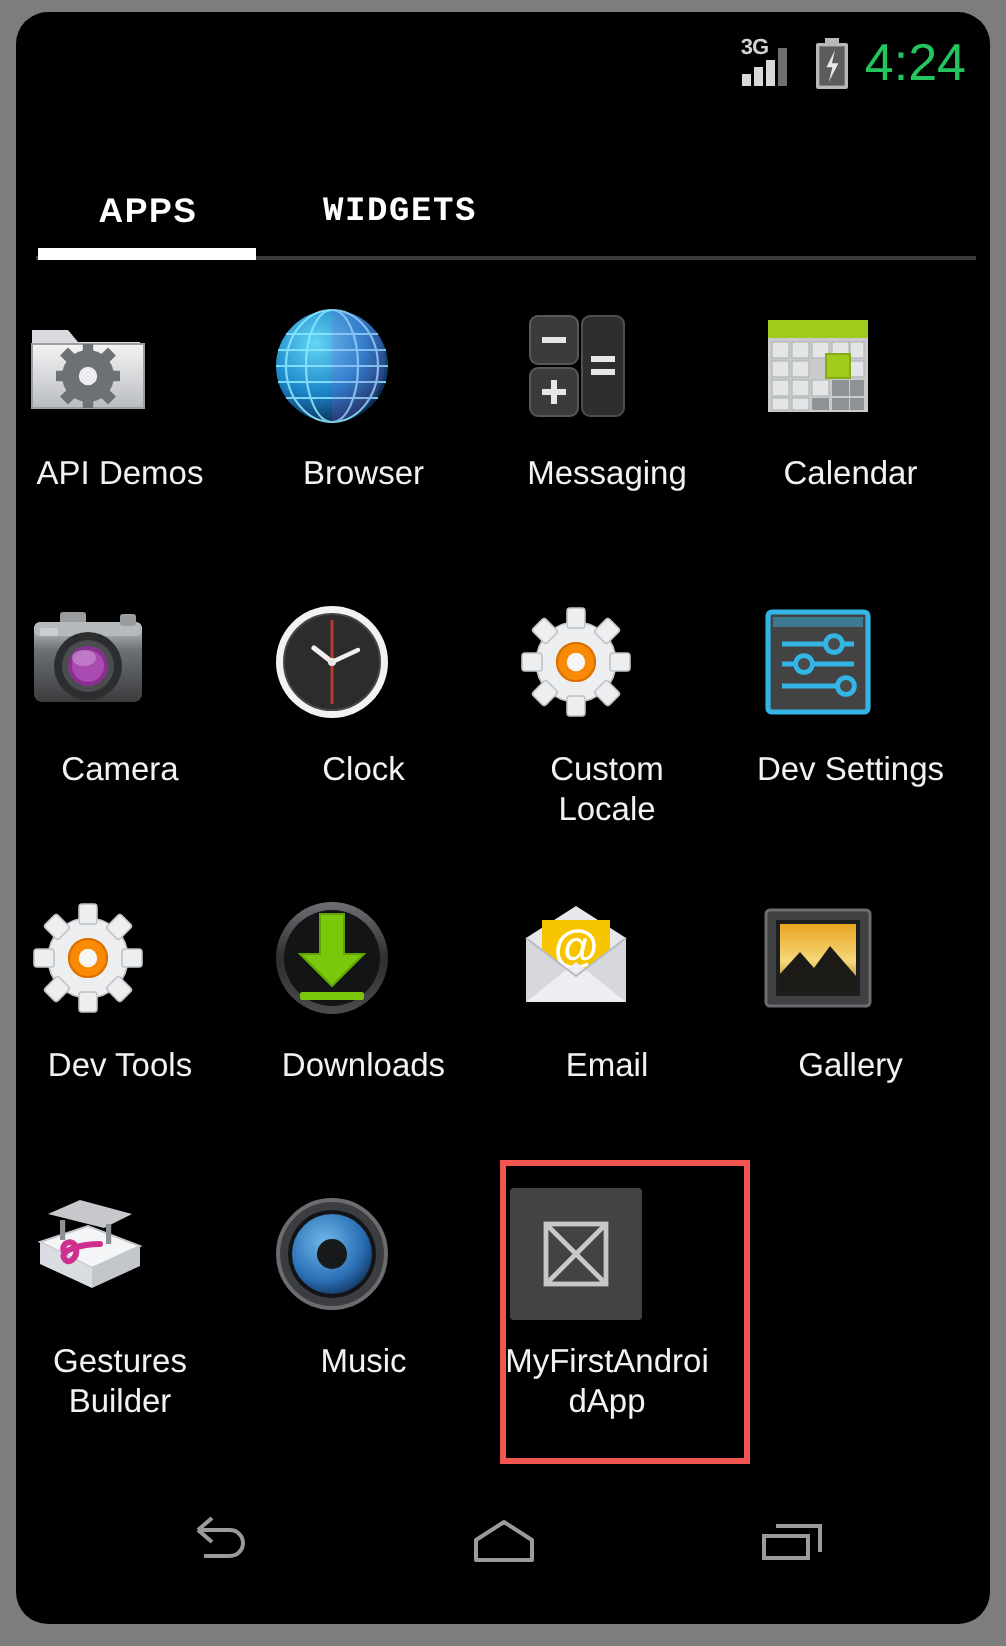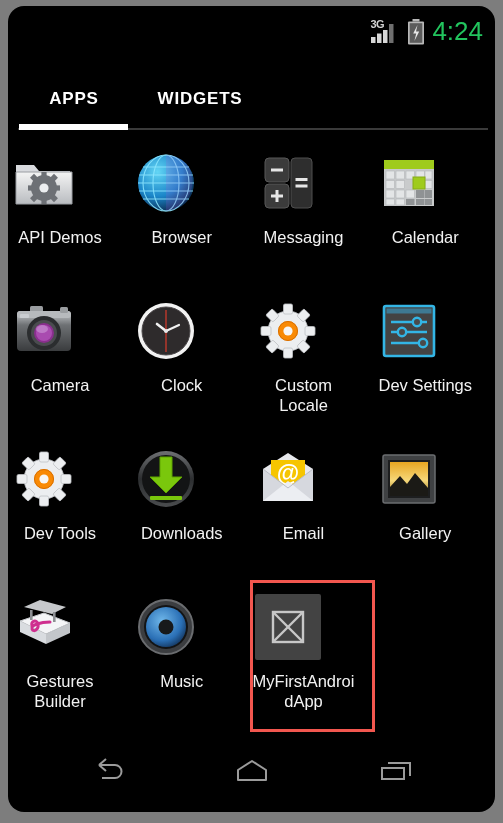--- a/index.html
+++ b/index.html
@@ -42,29 +42,29 @@
   .clock-text {
     font-size: 26px; color: #22c55e; font-weight: 400;
     letter-spacing: 0px; line-height: 26px;
     padding-bottom: 2px;
   }
 
   
   .tab-bar {
     position: absolute; left: 0; top: 60px;
     width: 471px; height: 66px;
-    display: flex; align-items: center;
+    display: flex; align-items: flex-end;
   }
   .tab {
     height: 52px; display: flex; align-items: center; justify-content: center;
     color: #ffffff; font-size: 17px; font-weight: bold;
     letter-spacing: 0.8px;
   }
   .tab-apps { width: 112px; margin-left: 10px; }
-  .tab-widgets { width: 140px; }
+  .tab-widgets { width: 140px; font-family: Liberation Mono, monospace; }
   .tab-divider {
     position: absolute; left: 10px; top: 122px;
     width: 470px; height: 2px; background: #3a3a3a;
   }
   .tab-underline {
     position: absolute; left: 11px; top: 118px;
     width: 109px; height: 6px; background: #ffffff;
   }
 
   

